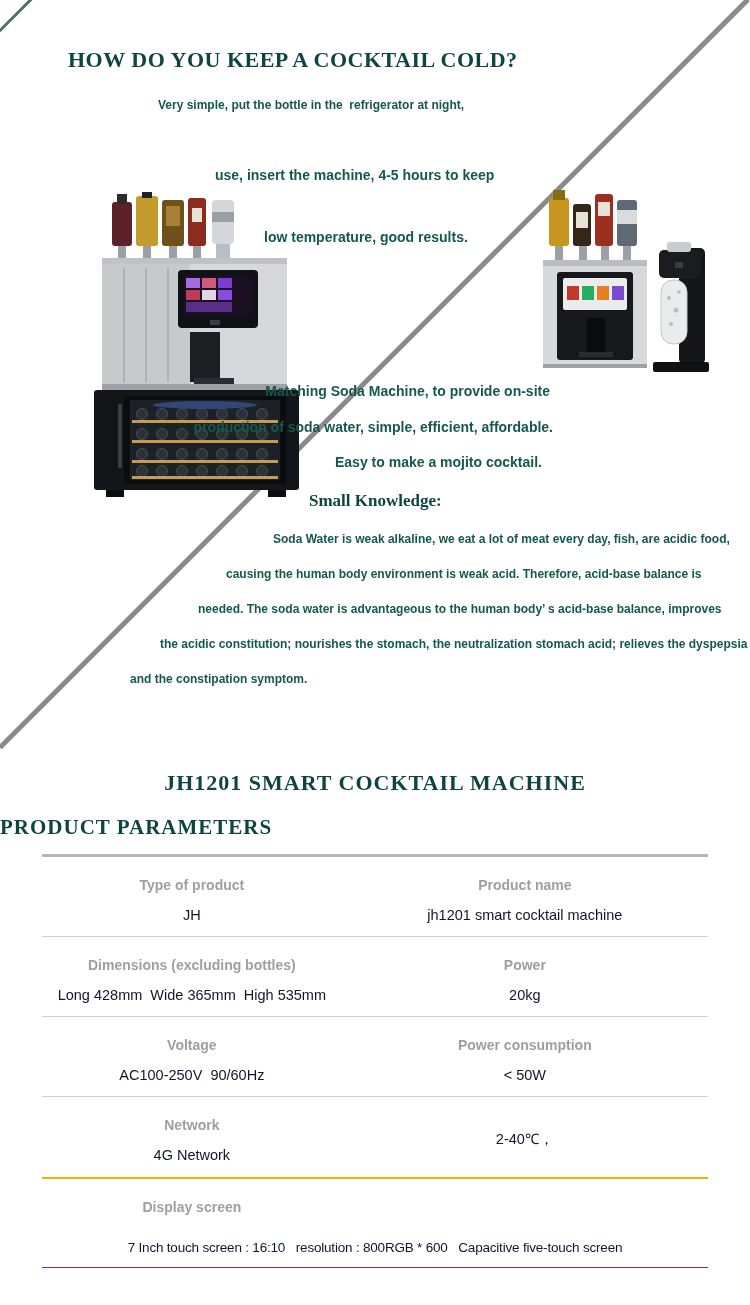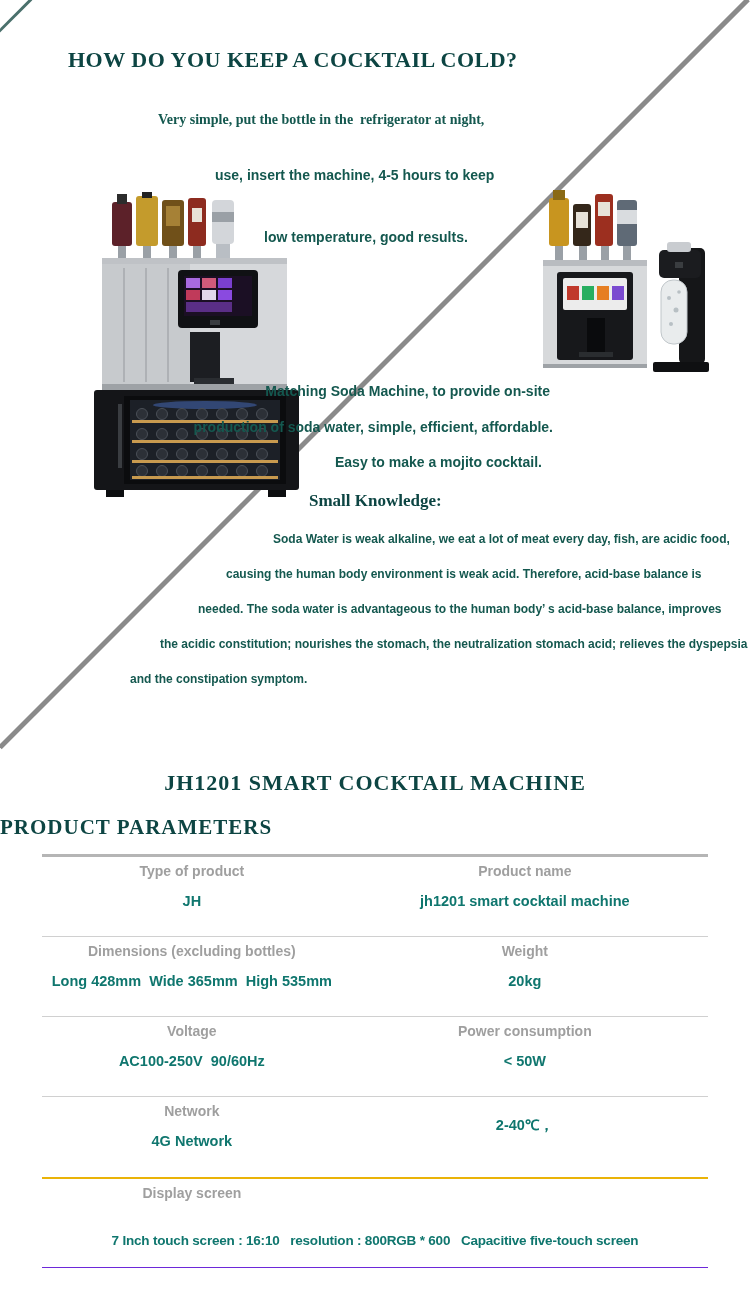--- a/index.html
+++ b/index.html
@@ -10,21 +10,21 @@
   .hero{position:absolute;top:0;left:0;width:598px;height:758px;}
   .diag-main{position:absolute;top:371px;left:-155px;width:1058px;height:5px;
              background:#8a8a8a;transform:rotate(-45deg);}
   .diag-corner{position:absolute;top:14px;left:-8px;width:46px;height:3px;
                background:#4a706c;transform:rotate(-45deg);}
 
   .serif-title{font-family:"Liberation Serif","DejaVu Serif",serif;font-weight:bold;color:#0d4543;}
   .teal-sans{color:#14584f;font-weight:bold;white-space:pre;}
 
   .hero-title{position:absolute;left:68px;top:47px;font-size:22px;letter-spacing:.5px;}
-  .intro-0{position:absolute;left:158px;top:112px;font-size:14px;font-family:Liberation Serif, serif;}
+  .intro-0{position:absolute;left:158px;top:98px;font-size:12px;}
   .intro-1{position:absolute;left:215px;top:167px;font-size:14px;}
   .intro-2{position:absolute;left:264px;top:229px;font-size:14px;}
 
   .soda-0{position:absolute;right:48px;top:383px;font-size:14px;}
   .soda-1{position:absolute;right:45px;top:419px;font-size:14px;}
   .soda-2{position:absolute;left:335px;top:454px;font-size:14px;}
 
   .know-title{position:absolute;left:309px;top:491px;font-size:17px;}
   .know{font-size:12px;}
   .know-0{position:absolute;left:258px;top:532px;margin-left:15px;}
@@ -38,26 +38,26 @@
 
   
   .params-title{position:absolute;top:770px;left:0;width:750px;text-align:center;
                 font-size:22px;letter-spacing:1px;}
   .params-subtitle{position:absolute;top:815px;left:0;width:750px;text-align:left;
                    font-size:21px;letter-spacing:1px;}
 
   .spec-table{position:absolute;top:854px;left:42px;width:666px;}
   .top-rule{height:3px;background:#b5b5b5;}
   .t-row{display:grid;grid-template-columns:45% 55%;height:80px;box-sizing:border-box;
-         border-bottom:1px solid #d0d0d0;padding-top:6px;}
+         border-bottom:1px solid #d0d0d0;padding-top:20px;}
   .t-row-3{border-bottom:2px solid #eab308;height:82px;}
   .t-row-full{grid-template-columns:45% 55%;height:89px;border-bottom:1px solid #6d28d9;}
   .cell{text-align:center;}
   .t-label{color:#9f9f9f;font-weight:bold;font-size:14px;line-height:16px;white-space:pre;}
-  .t-value{color:#0f766e;font-weight:bold;font-size:14.5px;line-height:18px;margin-top:13px;white-space:pre;}
+  .t-value{color:#0f172a;font-weight:normal;font-size:14.5px;line-height:18px;margin-top:13px;white-space:pre;}
   .t-value-full{grid-column:1 / -1;text-align:center;font-size:13.5px;letter-spacing:-0.2px;}
 </style>
 </head>
 <body>
 
 <div class="page">
 
   <div class="hero">
     <div class="diag-corner"></div>
     <div class="diag-main"></div>
@@ -222,21 +222,21 @@
         <div class="t-value">jh1201 smart cocktail machine</div>
       </div>
     </div>
 
     <div class="t-row">
       <div class="cell">
         <div class="t-label">Dimensions (excluding bottles)</div>
         <div class="t-value">Long 428mm  Wide 365mm  High 535mm</div>
       </div>
       <div class="cell">
-        <div class="t-label">Weight</div>
+        <div class="t-label">Power</div>
         <div class="t-value">20kg</div>
       </div>
     </div>
 
     <div class="t-row">
       <div class="cell">
         <div class="t-label">Voltage</div>
         <div class="t-value">AC100-250V  90/60Hz</div>
       </div>
       <div class="cell">

